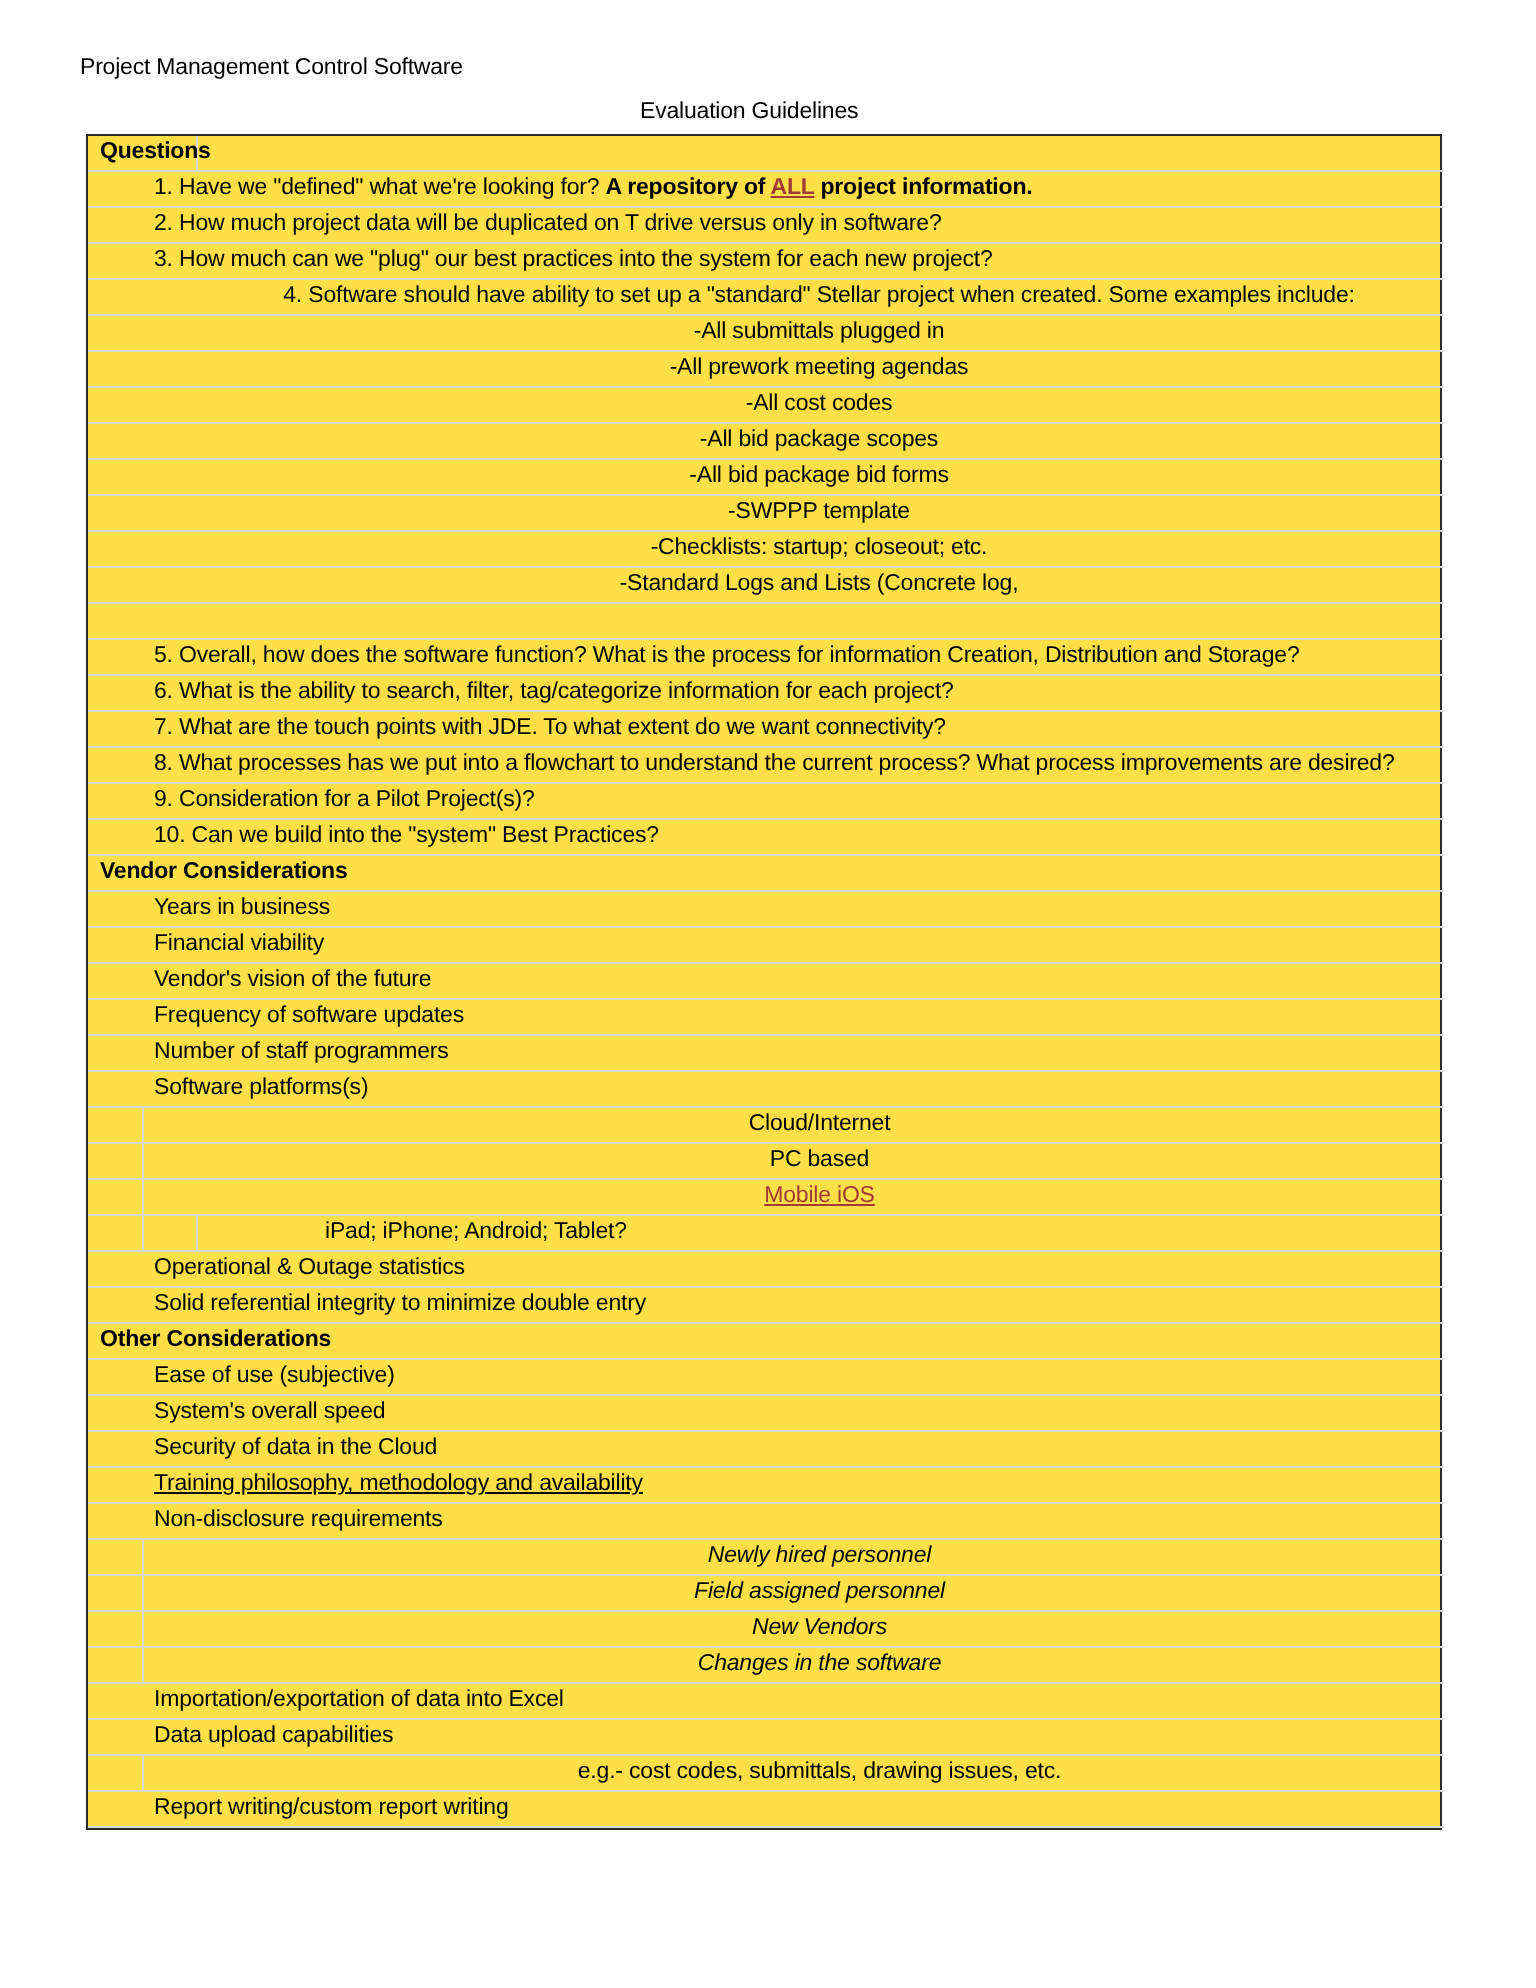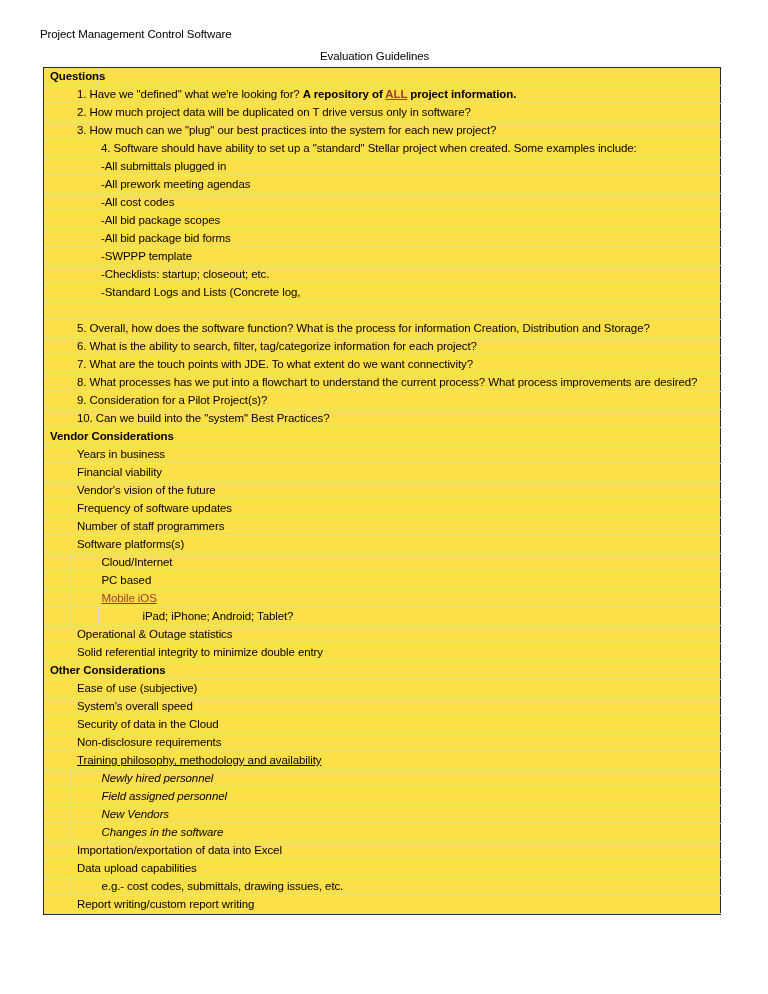--- a/index.html
+++ b/index.html
@@ -96,22 +96,22 @@
     font-size: 11.5px;
   }
   .t-bold { font-weight: bold; }
   .t-italic { font-style: italic; }
   .t-underline { text-decoration: underline; }
   .t-red {
     color: #9e3b36;
     text-decoration: underline;
   }
   .ind1 { padding-left: 6px; }
-  .ind2 { padding-left: 30px; }
-  .ind3 { padding-left: 44px; }
+  .ind2 { padding-left: 30px; text-align: center; }
+  .ind3 { padding-left: 64px; }
   .r-double td { height: 34px; }
 
   
   .no-vr { border-right: none !important; }
 
   
   .hdr-div { border-right: 1px solid #d9d9d9; }
 
   
   .page-footer {
@@ -393,27 +393,27 @@
         </tr>
         <tr>
           <td class="no-vr"></td>
           <td colspan="2" class="no-vr">
             <div class="cell-text ind1">Security of data in the Cloud</div>
           </td>
         </tr>
         <tr>
           <td class="no-vr"></td>
           <td colspan="2" class="no-vr">
+            <div class="cell-text ind1"><span class="t-underline">Training philosophy, methodology and availability</span></div>
+          </td>
+        </tr>
+        <tr>
+          <td class="no-vr"></td>
+          <td colspan="2" class="no-vr">
             <div class="cell-text ind1">Non-disclosure requirements</div>
-          </td>
-        </tr>
-        <tr>
-          <td class="no-vr"></td>
-          <td colspan="2" class="no-vr">
-            <div class="cell-text ind1"><span class="t-underline">Training philosophy, methodology and availability</span></div>
           </td>
         </tr>
 
         <tr>
           <td></td>
           <td colspan="2" class="no-vr">
             <div class="cell-text ind2 t-italic">Newly hired personnel</div>
           </td>
         </tr>
         <tr>

